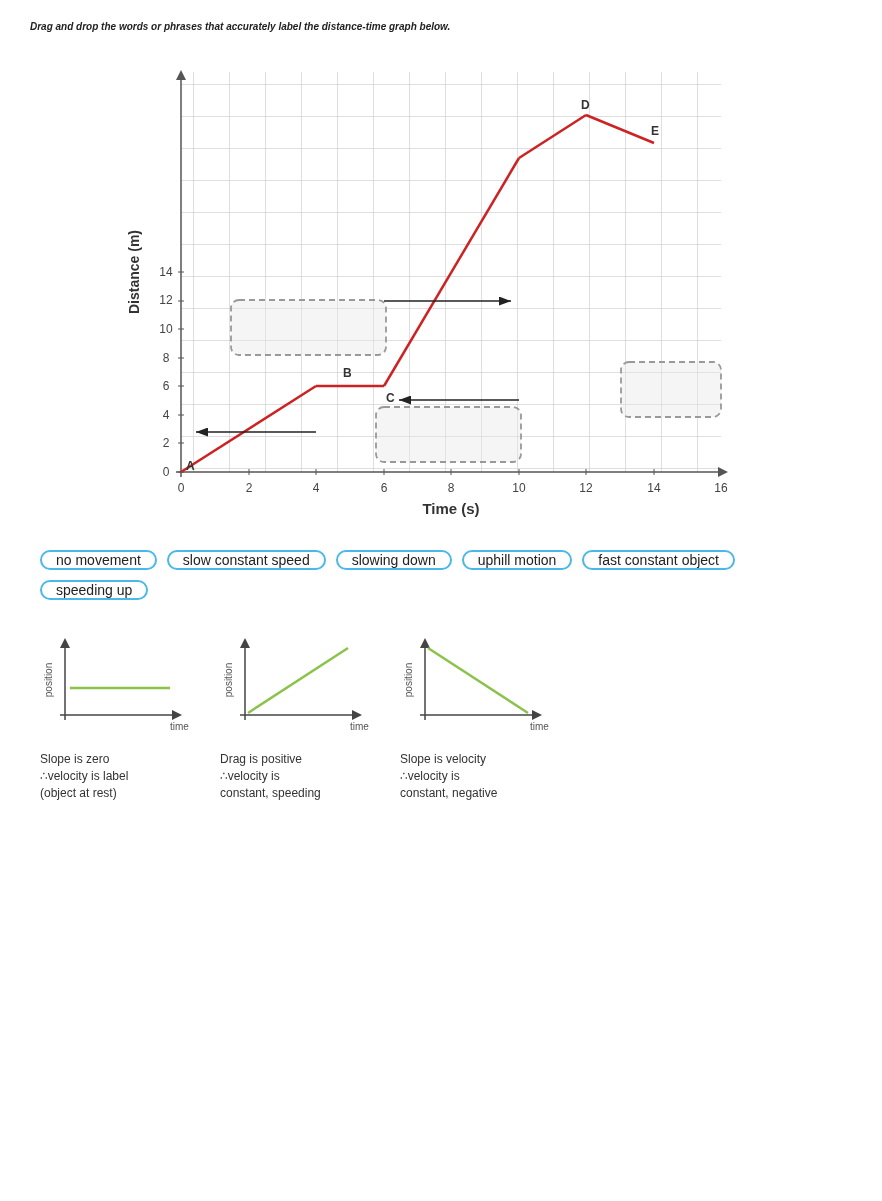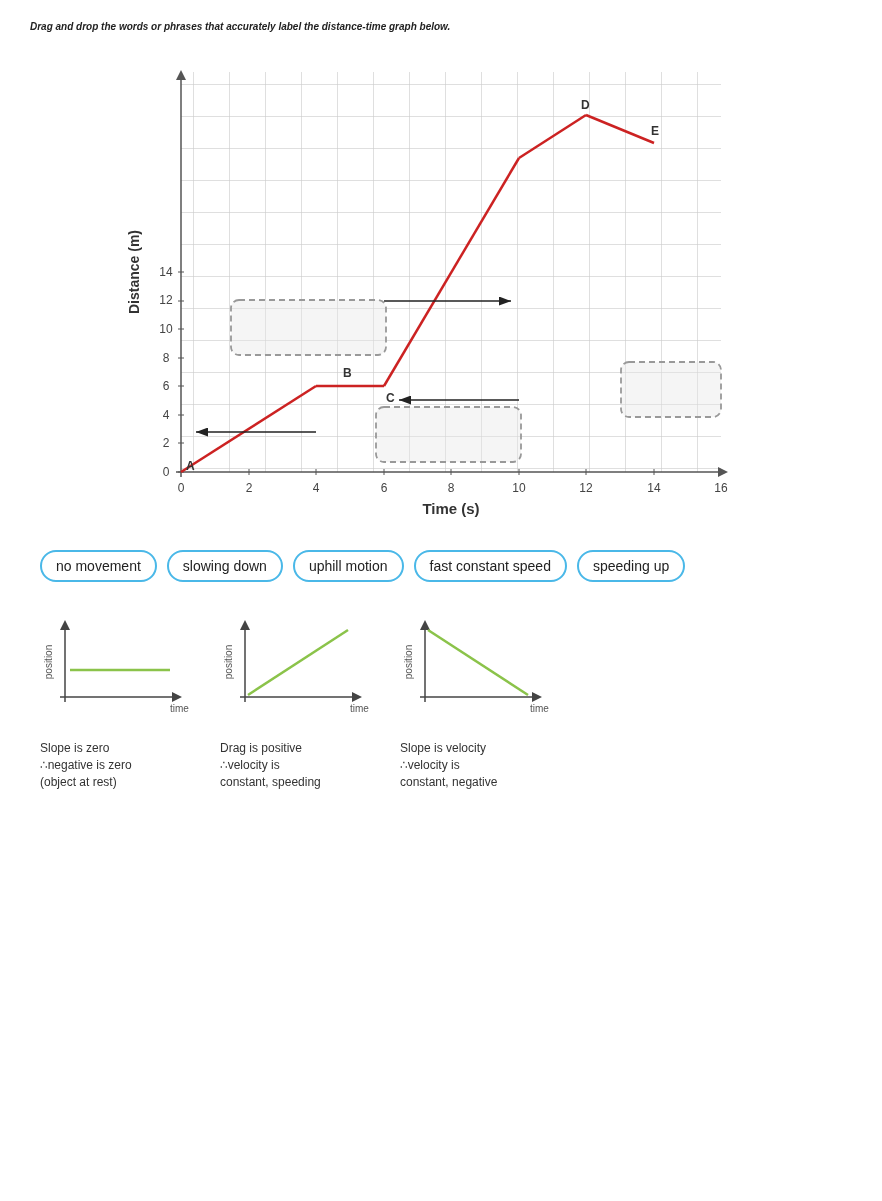--- a/index.html
+++ b/index.html
@@ -36,21 +36,21 @@
     .labels-section {
       display: flex;
       flex-wrap: wrap;
       gap: 10px;
       margin-bottom: 30px;
       padding: 0 10px;
     }
     .label-pill {
       border: 2px solid #4ab8e8;
       border-radius: 20px;
-      padding: 6px 14px;
+      padding: 0 14px;
       font-size: 14px;
       cursor: grab;
       background: #fff;
       color: #222;
       user-select: none;
     }
     
     .reference-section {
       display: flex;
       gap: 30px;
@@ -63,21 +63,21 @@
       align-items: flex-start;
     }
     .ref-graph-svg-wrap {
       position: relative;
       width: 150px;
       height: 110px;
     }
     .ref-caption {
       font-size: 12px;
       color: #333;
-      margin-top: 18px;
+      margin-top: 11px;
       line-height: 1.4;
       max-width: 150px;
     }
   </style>
 </head>
 <body>
 
 <p class="instructions">Drag and drop the words or phrases that accurately label the distance-time graph below.</p>
 
 <div class="graph-area">
@@ -181,23 +181,24 @@
       <rect x="255" y="355" width="145" height="55" rx="8" ry="8" fill="rgba(230,230,230,0.4)" stroke="#999" stroke-width="1.8" stroke-dasharray="6,4"></rect>
 
       <rect x="500" y="310" width="100" height="55" rx="8" ry="8" fill="rgba(230,230,230,0.4)" stroke="#999" stroke-width="1.8" stroke-dasharray="6,4"></rect>
 
     </svg>
   </div>
 </div>
 
 <div class="labels-section">
   <div class="label-pill">no movement</div>
+  <div class="label-pill">slow constant speed</div>
   <div class="label-pill">slowing down</div>
   <div class="label-pill">uphill motion</div>
-  <div class="label-pill">fast constant speed</div>
+  <div class="label-pill">fast constant object</div>
   <div class="label-pill">speeding up</div>
 </div>
 
 <div class="reference-section">
 
   <div class="ref-graph">
     <div class="ref-graph-svg-wrap">
       <svg width="150" height="110" viewBox="0 0 150 110" xmlns="http://www.w3.org/2000/svg">
 
         <line x1="25" y1="10" x2="25" y2="90" stroke="#444" stroke-width="1.5"></line>
@@ -207,21 +208,21 @@
 
         <text transform="rotate(-90,12,50)" x="12" y="50" text-anchor="middle" font-size="10" fill="#555">position</text>
 
         <text x="130" y="100" font-size="10" fill="#555">time</text>
 
         <line x1="30" y1="58" x2="130" y2="58" stroke="#8bc34a" stroke-width="2.5"></line>
       </svg>
     </div>
     <div class="ref-caption">
       <span>Slope is zero</span><br>
-      <span>∴negative is zero</span><br>
+      <span>∴velocity is label</span><br>
       <span>(object at rest)</span>
     </div>
   </div>
 
   <div class="ref-graph">
     <div class="ref-graph-svg-wrap">
       <svg width="150" height="110" viewBox="0 0 150 110" xmlns="http://www.w3.org/2000/svg">
         <line x1="25" y1="10" x2="25" y2="90" stroke="#444" stroke-width="1.5"></line>
         <line x1="20" y1="85" x2="140" y2="85" stroke="#444" stroke-width="1.5"></line>
         <polygon points="25,8 20,18 30,18" fill="#444"></polygon>

